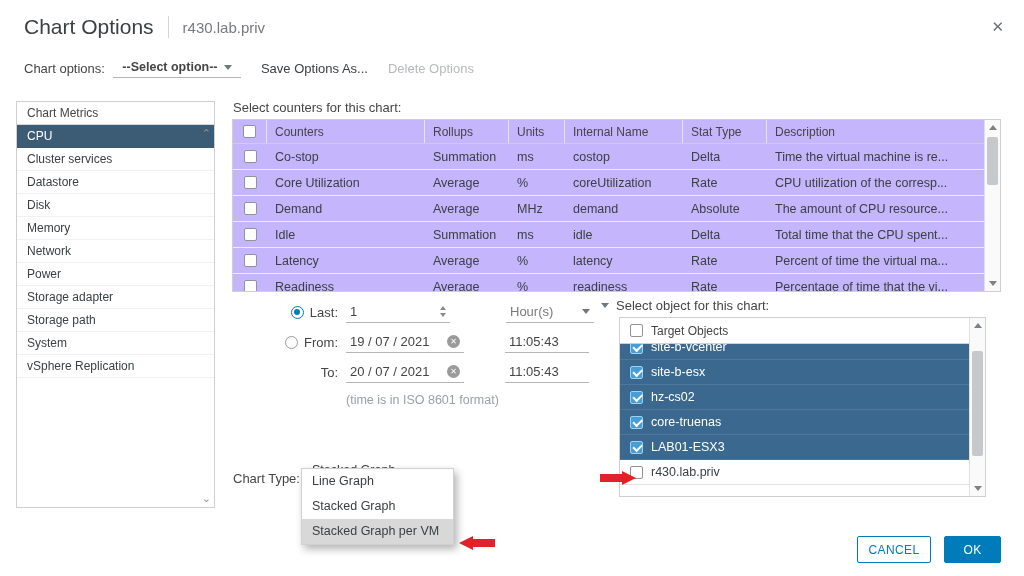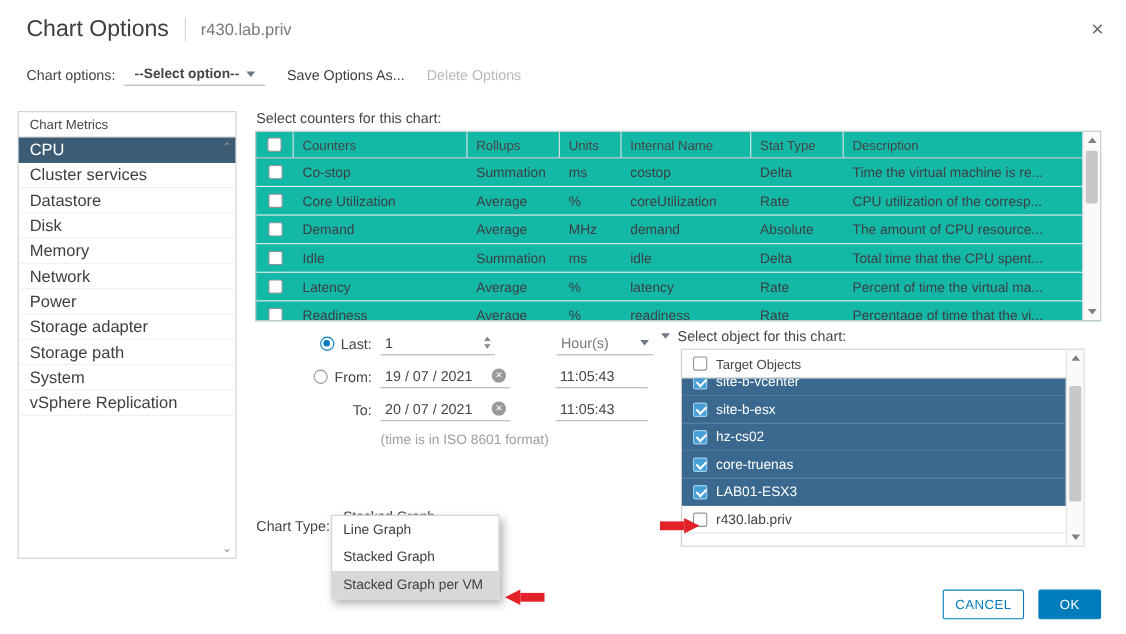--- a/index.html
+++ b/index.html
@@ -17,28 +17,28 @@
   .opts { position:absolute; left:24px; top:58px; display:flex; align-items:center; font-size:13px; color:#454545; }
   .field { border-bottom:1px solid #b5b5b5; display:inline-flex; align-items:center; padding:2px 4px 3px 4px; cursor:pointer; }
   .caret { width:0; height:0; border-left:4px solid transparent; border-right:4px solid transparent; border-top:5px solid #6d7884; display:inline-block; margin-left:6px; }
   .sel-opt { margin-left:8px; width:128px; justify-content:center; font-weight:bold; font-size:12.5px; }
   .link { margin-left:20px; color:#3c4043; cursor:pointer; }
   .link.disabled { color:#b7b9bb; cursor:default; }
 
   
   .metrics { position:absolute; left:16px; top:101px; width:199px; height:407px; border:1px solid #cfcfcf; background:#fff; }
   .metrics-hdr { height:23px; line-height:23px; padding-left:10px; font-size:12px; color:#454545; border-bottom:1px solid #d6d6d6; }
-  .metric-item { height:23px; line-height:23px; padding-left:10px; font-size:15px; color:#3c4043; border-bottom:1px solid #f1f1f1; cursor:pointer; }
+  .metric-item { height:23px; line-height:23px; padding-left:10px; font-size:12px; color:#3c4043; border-bottom:1px solid #f1f1f1; cursor:pointer; }
   .metric-item.selected { background:#3c5c75; color:#fff; border-bottom-color:#3c5c75; }
   .mscroll-up { position:absolute; right:3px; top:25px; color:#8f959a; font-size:11px; cursor:pointer; }
   .mscroll-down { position:absolute; right:3px; bottom:2px; color:#8f959a; font-size:11px; cursor:pointer; }
 
   
   .counters-label { position:absolute; left:233px; top:100px; font-size:13px; color:#454545; }
-  .ctable { position:absolute; left:232px; top:119px; width:769px; height:173px; border:1px solid #cfcfcf; display:flex; overflow:hidden; background:#14b8a6; }
+  .ctable { position:absolute; left:232px; top:119px; width:769px; height:173px; border:1px solid #cfcfcf; display:flex; overflow:hidden; background:#c4b5fd; }
   .ctable-main { flex:1; overflow:hidden; }
   .t-hrow { display:flex; height:24px; border-bottom:1px solid #cfcfcf; align-items:stretch; font-size:12px; color:#454545; }
   .t-hcell { padding:0 8px; border-right:1px solid #e4e4e4; display:flex; align-items:center; }
   .t-hcell:last-child { border-right:none;text-align:right; }
   .c0 { width:34px; justify-content:center; padding:0; }
   .c1 { width:158px; } .c2 { width:84px; } .c3 { width:56px; } .c4 { width:118px; } .c5 { width:84px; } .c6 { flex:1; }
   .t-row { display:flex; height:26px; align-items:center; border-bottom:1px solid #ededed; font-size:12.5px; color:#3c4043; }
   .t-cell { padding:0 8px; overflow:hidden; white-space:nowrap; }
   .cbx { width:13px; height:13px; border:1px solid #8f949a; border-radius:2px; background:#fff; display:inline-block; position:relative; flex:none; cursor:pointer; }
   .cbx.checked { background:#459fd6; border-color:#9fd0ef; }

